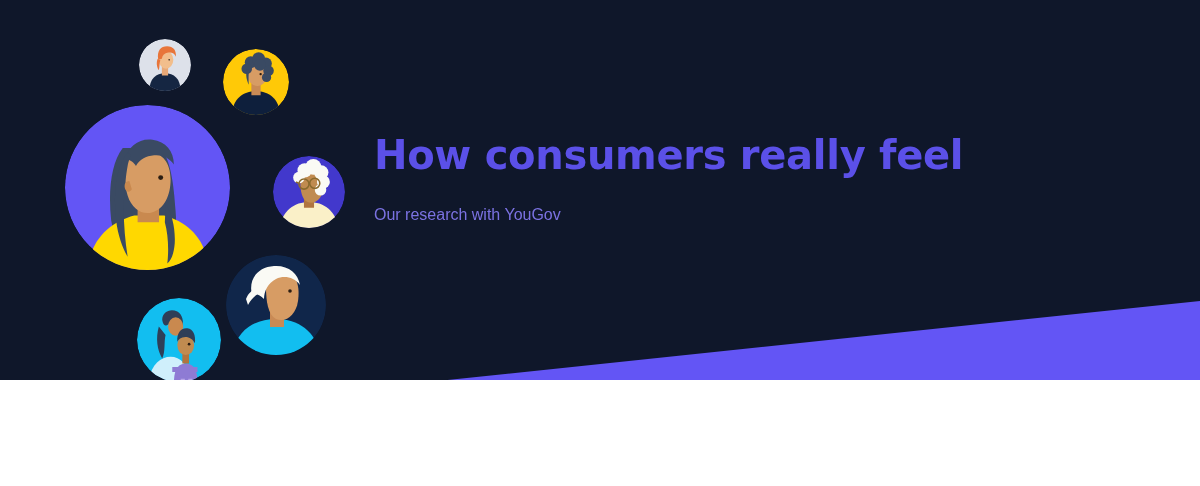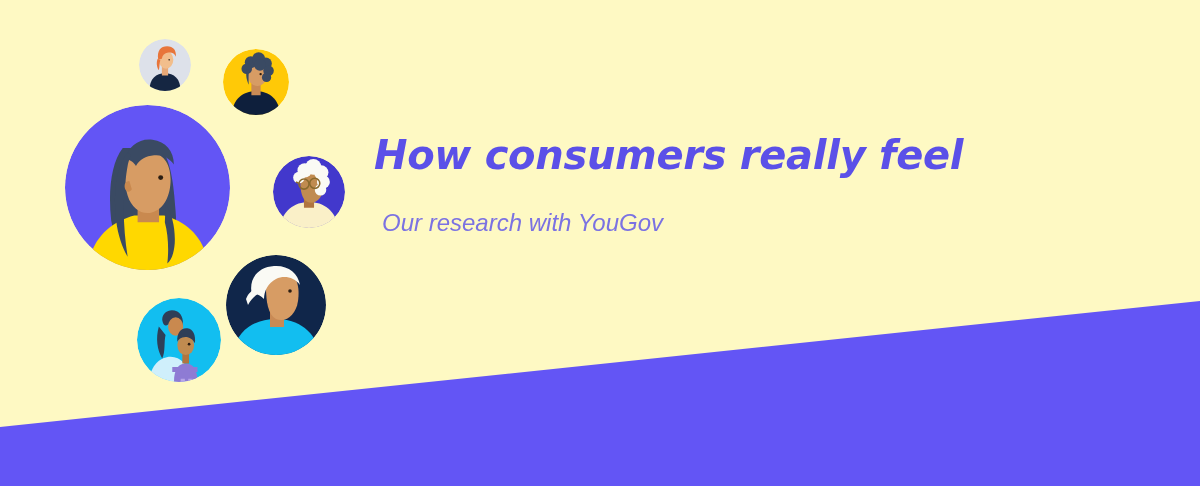--- a/index.html
+++ b/index.html
@@ -9,24 +9,23 @@
     background: #ffffff;
   }
   body {
     font-family: "Liberation Sans", sans-serif;
     -webkit-font-smoothing: antialiased;
   }
 
   #banner {
     position: relative;
     width: 1200px;
-    height: 486px;
+    height: 380px;
     overflow: hidden;
-    background: #fef9c3;
-    font-style: italic;
+    background: #0f172a;
   }
 
   
   .diagonal-band {
     position: absolute;
     left: 0;
     top: 0;
     width: 1200px;
     height: 486px;
     pointer-events: none;
@@ -61,25 +60,25 @@
     font-size: 40px;
     line-height: 46px;
     letter-spacing: -0.3px;
     color: #5b50e8;
   }
   .headline .line {
     display: block;
     white-space: nowrap;
   }
   .subtitle {
-    margin: 8px;
+    margin: 0;
     padding-top: 22px;
     font-family: "Liberation Sans", sans-serif;
     font-weight: normal;
-    font-size: 24px;
+    font-size: 16px;
     line-height: 30px;
     color: #7b72e2;
   }
 </style>
 </head>
 <body>
 
 <div id="banner">
 
   <svg class="diagonal-band" viewBox="0 0 1200 486" width="1200" height="486" aria-hidden="true">

